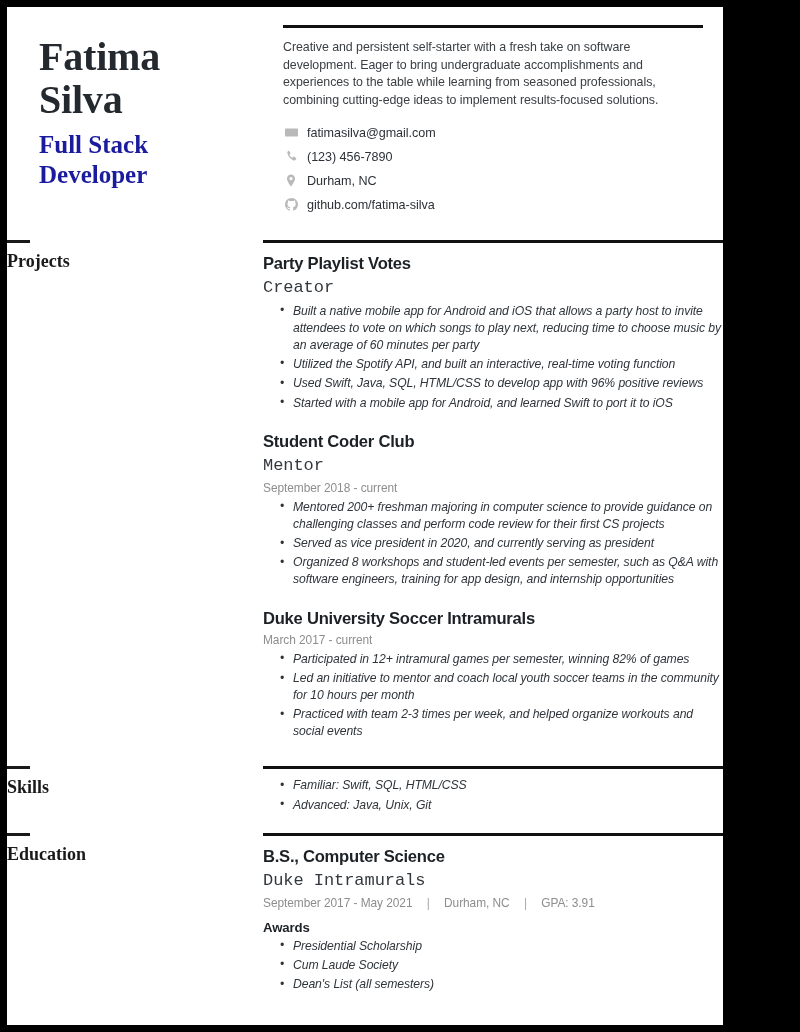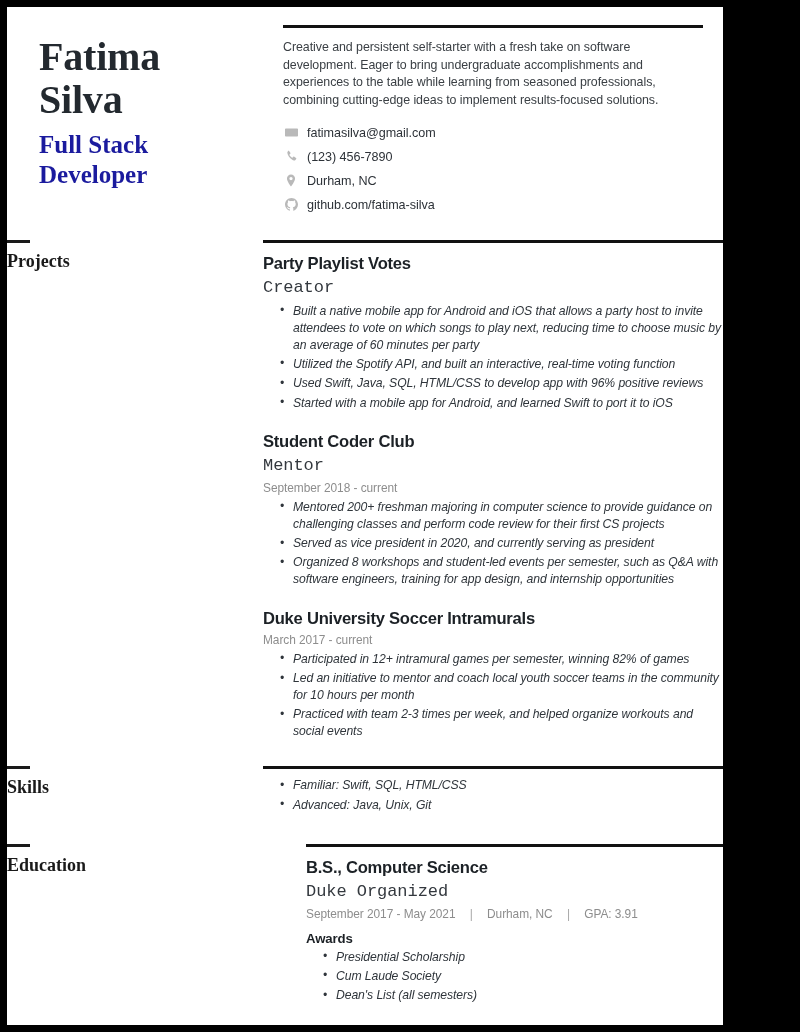--- a/index.html
+++ b/index.html
@@ -332,34 +332,34 @@
 
     <div class="band-right">
       <div class="rule"></div>
       <ul class="bullets" style="margin-top:8px;">
         <li>Familiar: Swift, SQL, HTML/CSS</li>
         <li>Advanced: Java, Unix, Git</li>
       </ul>
     </div>
   </div>
 
-  <div class="band" style="margin-top:28px;gap:43px;">
+  <div class="band" style="margin-top:17px;">
     <div class="band-left">
       <div class="side-section skills-anchor">
         <div class="side-dash"></div>
         <div class="side-label">Education</div>
       </div>
     </div>
 
     <div class="band-right">
       <div class="rule"></div>
 
       <div class="entry" style="margin-top:10px;">
         <div class="entry-title">B.S., Computer Science</div>
-        <div class="entry-subtitle">Duke Organized</div>
+        <div class="entry-subtitle">Duke Intramurals</div>
         <div class="edu-meta">
           <span>September 2017 - May 2021</span>
           <span class="sep">|</span>
           <span>Durham, NC</span>
           <span class="sep">|</span>
           <span>GPA: 3.91</span>
         </div>
 
         <div class="awards-heading">Awards</div>
         <ul class="bullets">

